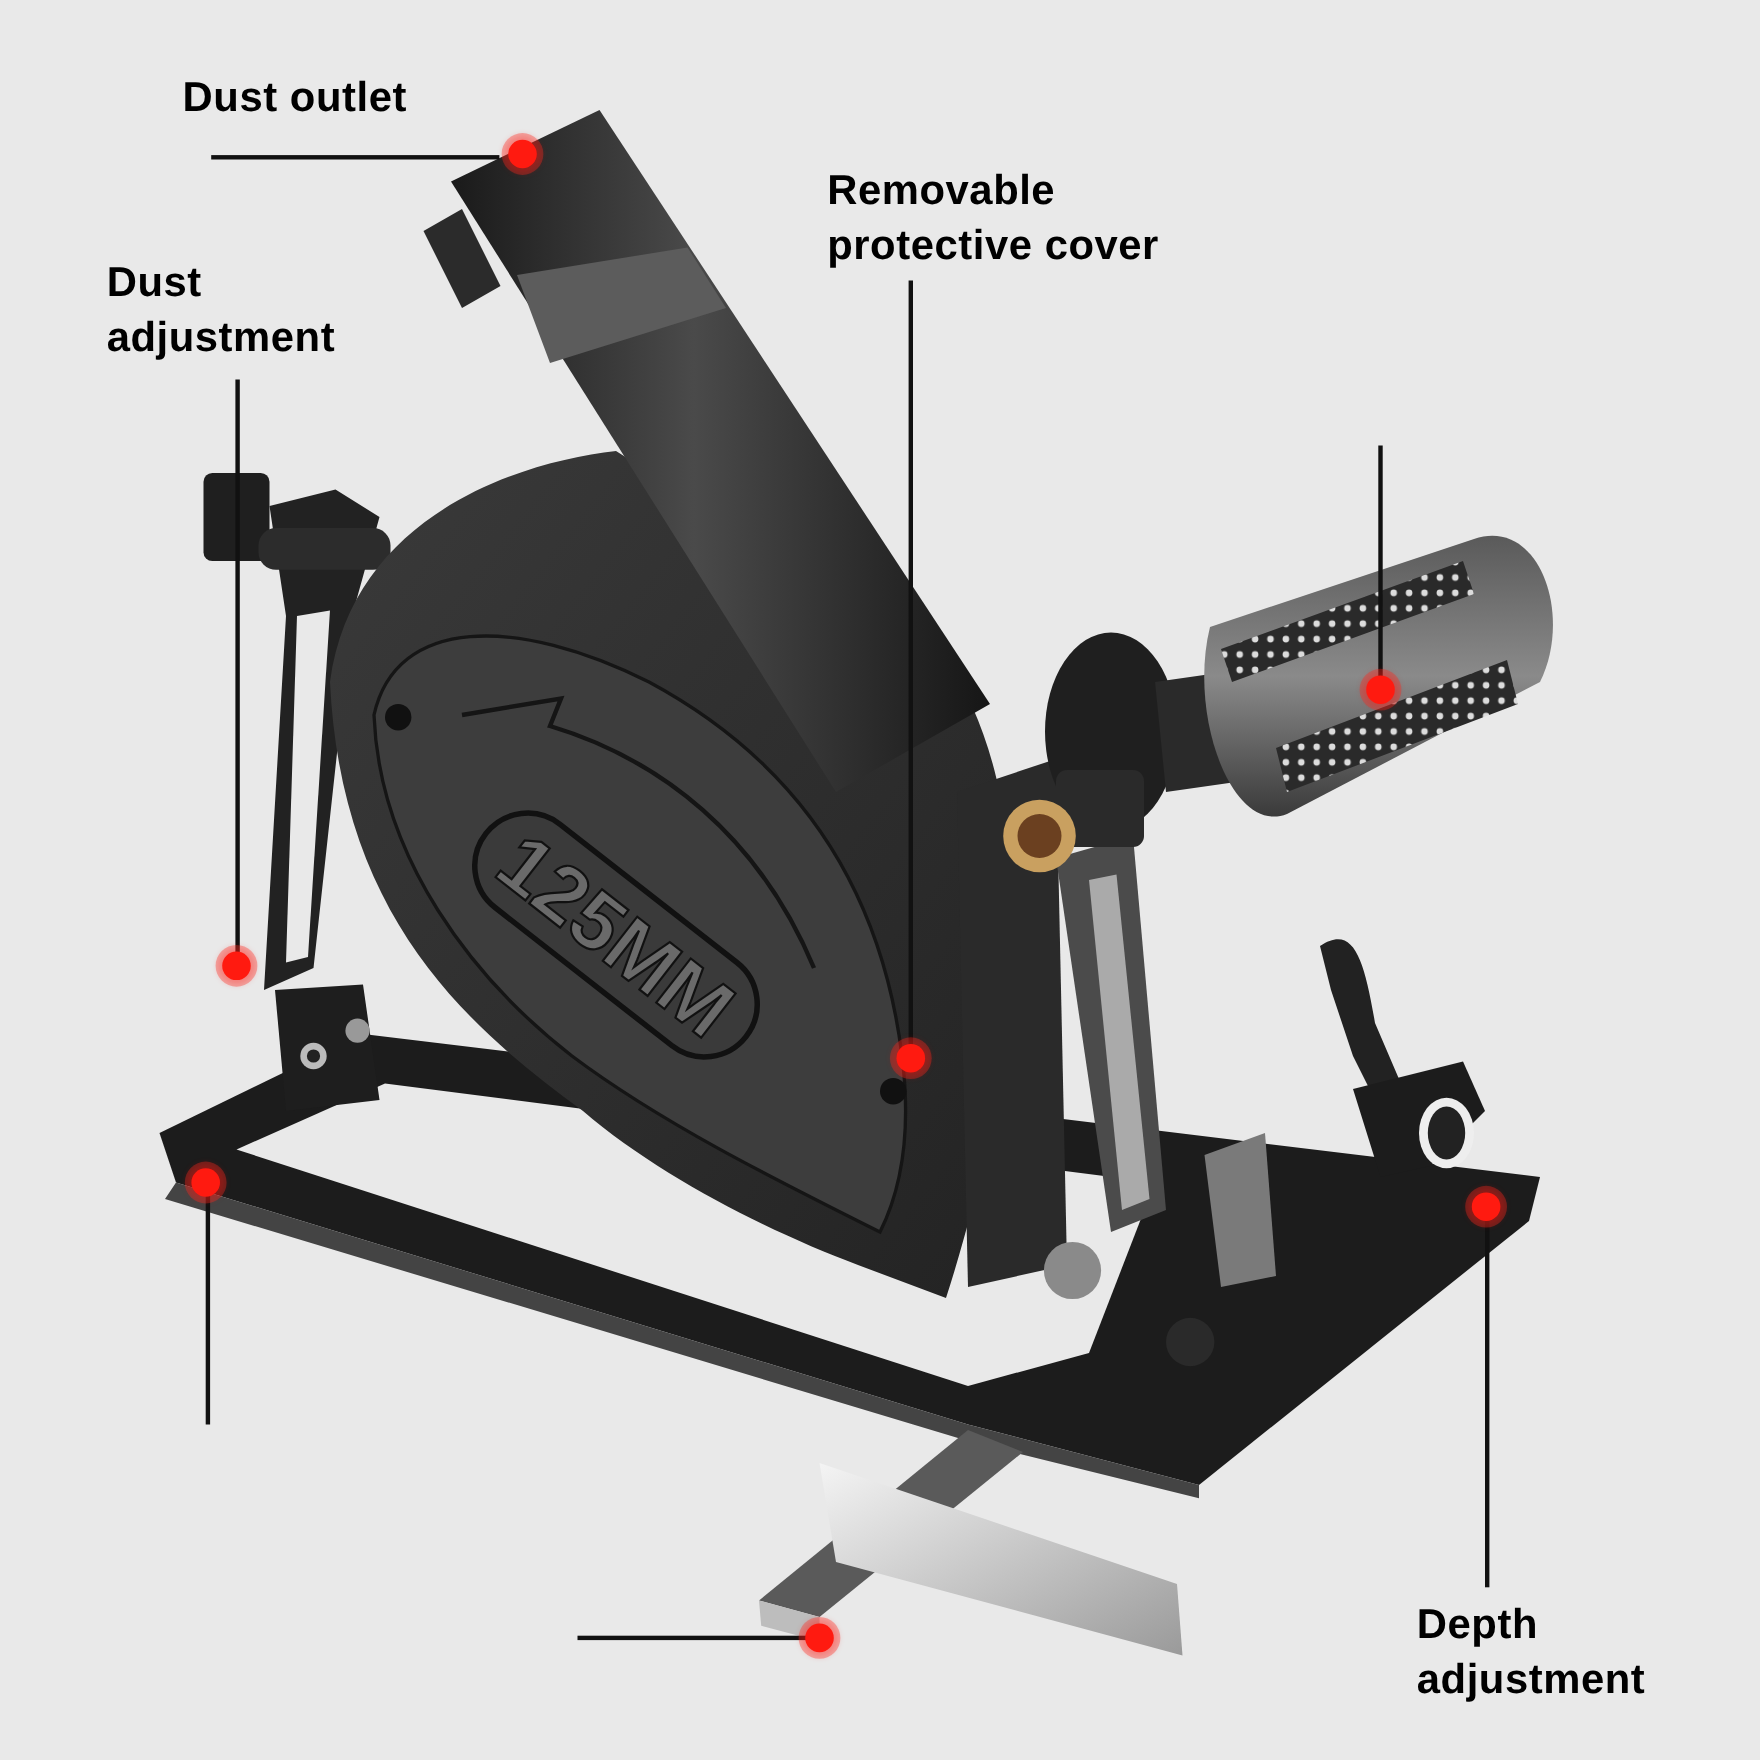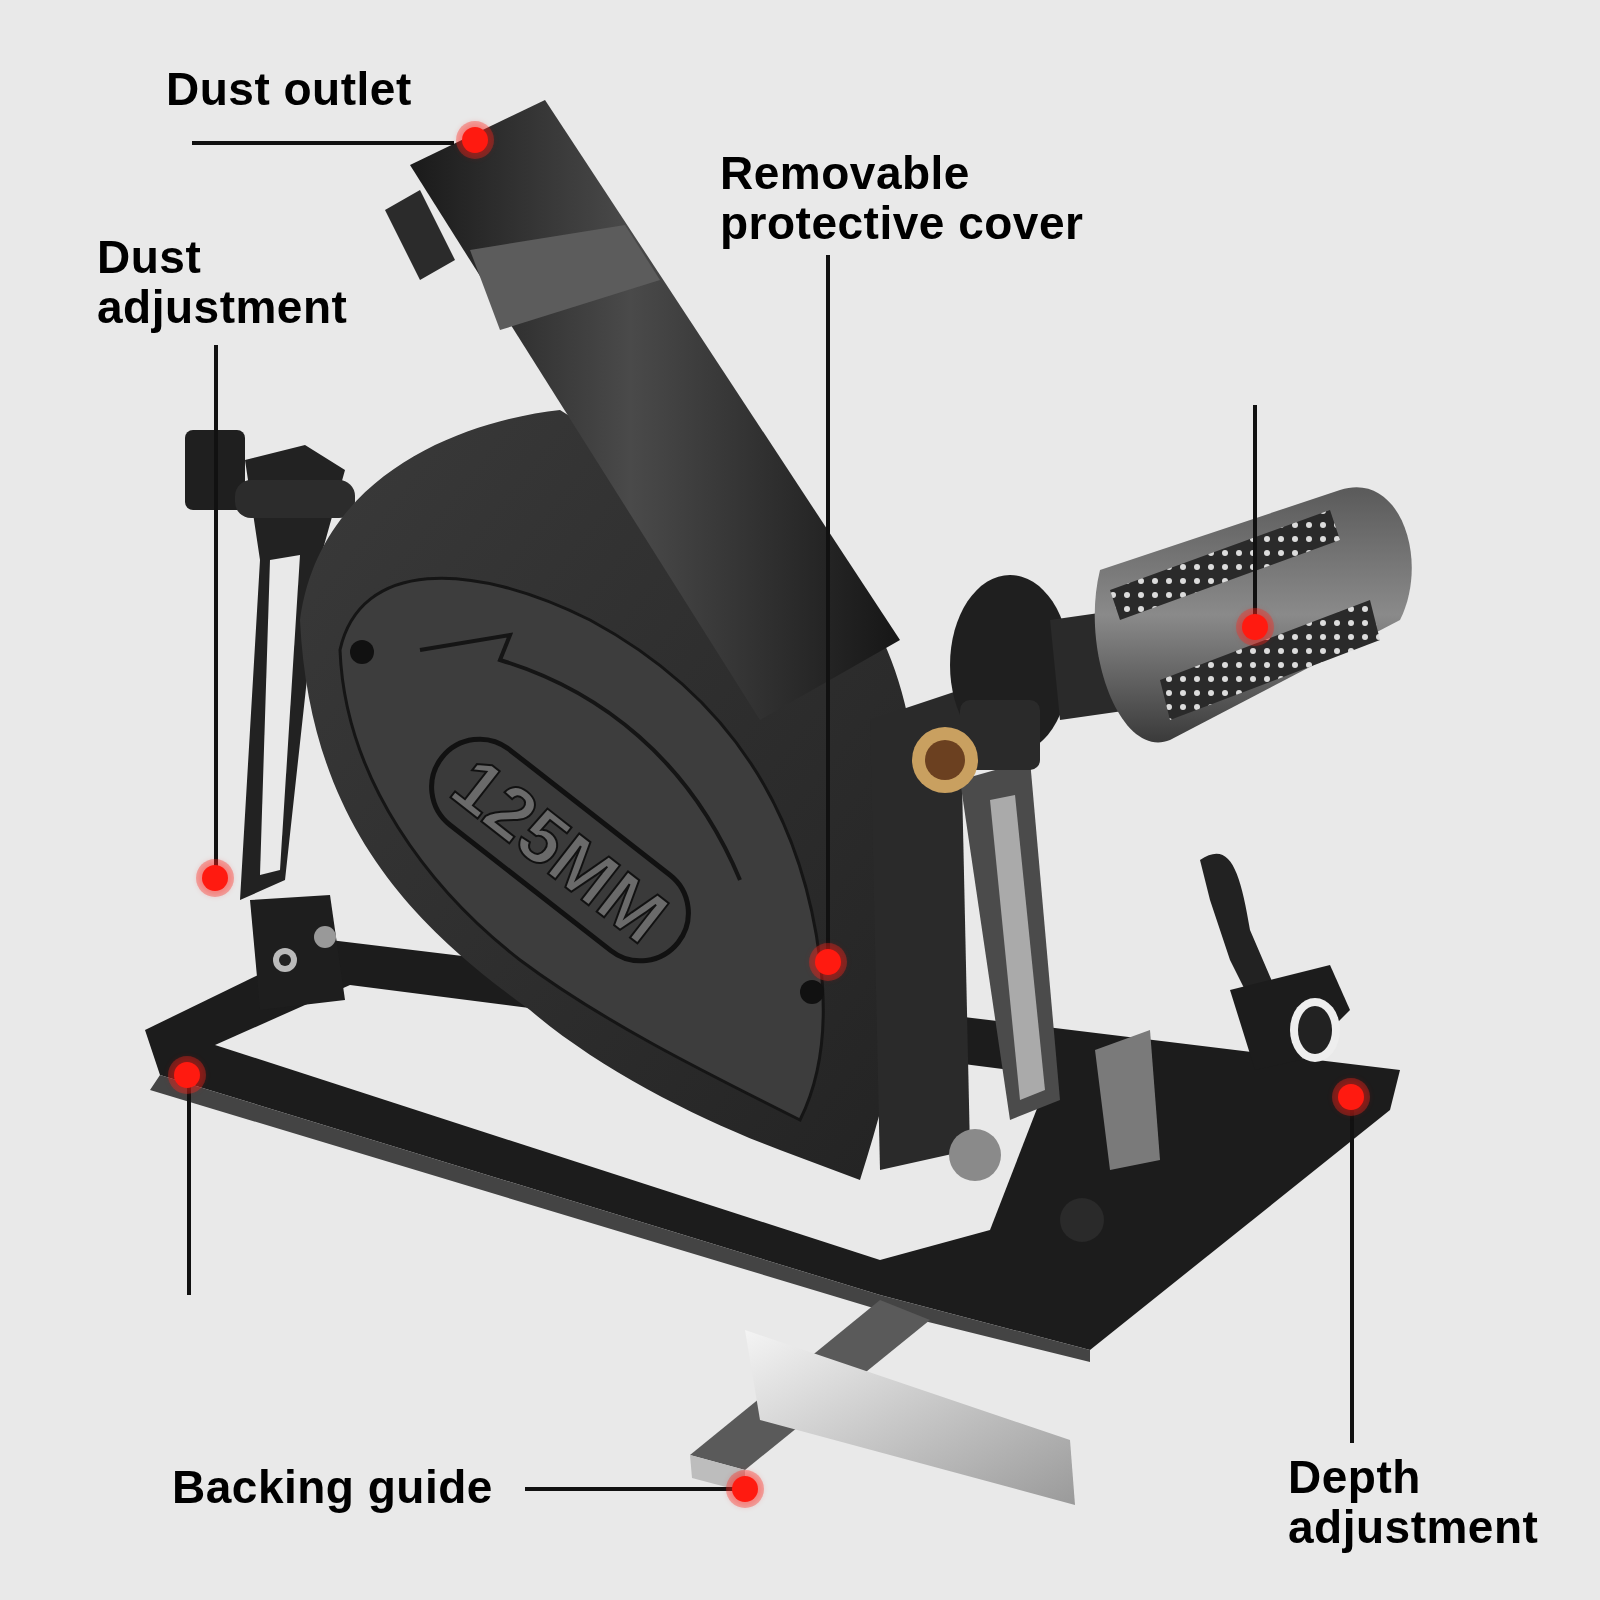--- a/index.html
+++ b/index.html
@@ -1,19 +1,19 @@
 <!DOCTYPE html>
 <html><head>
 <meta charset="utf-8">
 <style>
   html, body { margin:0; padding:0; }
   body { width:1600px; height:1600px; background:#e9e9e9; position:relative; overflow:hidden;
          font-family:"Liberation Sans", "DejaVu Sans", sans-serif; }
   #stage { position:absolute; left:0; top:0; width:1600px; height:1600px; }
-  .label { position:absolute; color:#000; font-weight:700; font-size:46px; line-height:50px;
+  .label { position:absolute; color:#000; font-weight:700; font-size:38px; line-height:50px;
            letter-spacing:0.5px; white-space:pre; }
   .leader { position:absolute; background:#111; }
   .dot { position:absolute; width:26px; height:26px; border-radius:50%; background:#ff1a10;
          box-shadow:0 0 0 6px rgba(255,40,30,0.35), 0 0 6px 4px rgba(255,0,0,0.25);
          transform:translate(-50%,-50%); }
   svg text { font-family:"Liberation Sans", sans-serif; }
 </style>
 </head>
 <body>
 
@@ -126,18 +126,17 @@
   <div class="dot" style="left:215px; top:878px;"></div>
   <div class="dot" style="left:828px; top:962px;"></div>
   <div class="dot" style="left:1255px; top:627px;"></div>
   <div class="dot" style="left:187px; top:1075px;"></div>
   <div class="dot" style="left:745px; top:1489px;"></div>
   <div class="dot" style="left:1351px; top:1097px;"></div>
 
   <div class="label" style="left:166px; top:64px;">Dust outlet</div>
   <div class="label" style="left:97px; top:232px;">Dust
 adjustment</div>
-  <div class="label" style="left:720px; top:148px;">Removable
+  <div class="label" style="left:752px; top:148px;">Removable
 protective cover</div>
-  <div class="label" style="left:172px; top:1462px;">Backing guide</div>
   <div class="label" style="left:1288px; top:1452px;">Depth
 adjustment</div>
 </div>
 
 </body></html>

